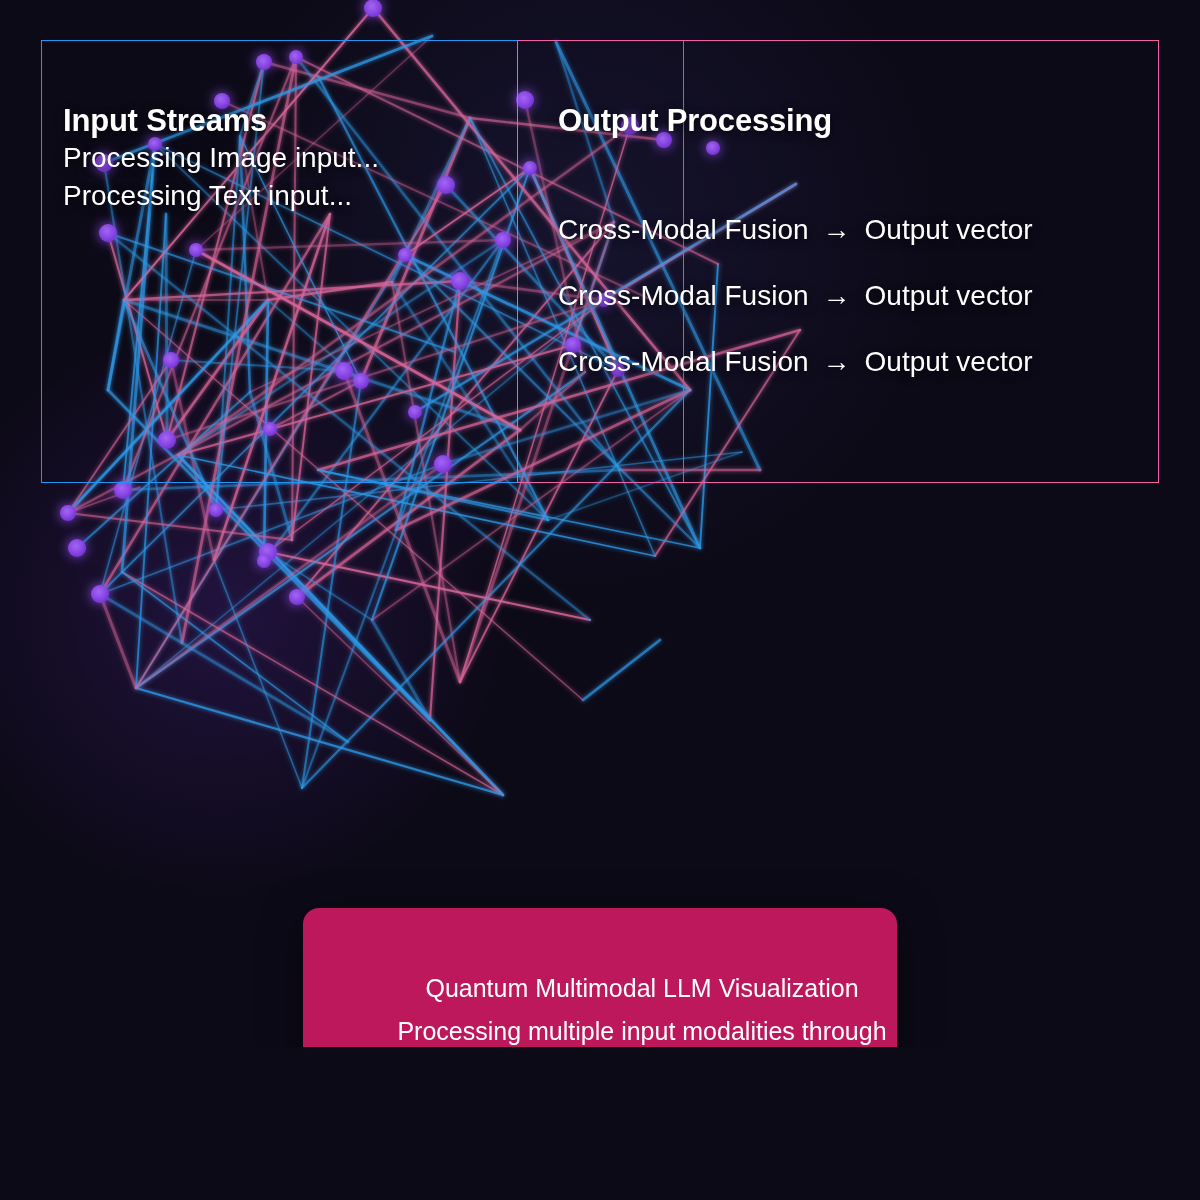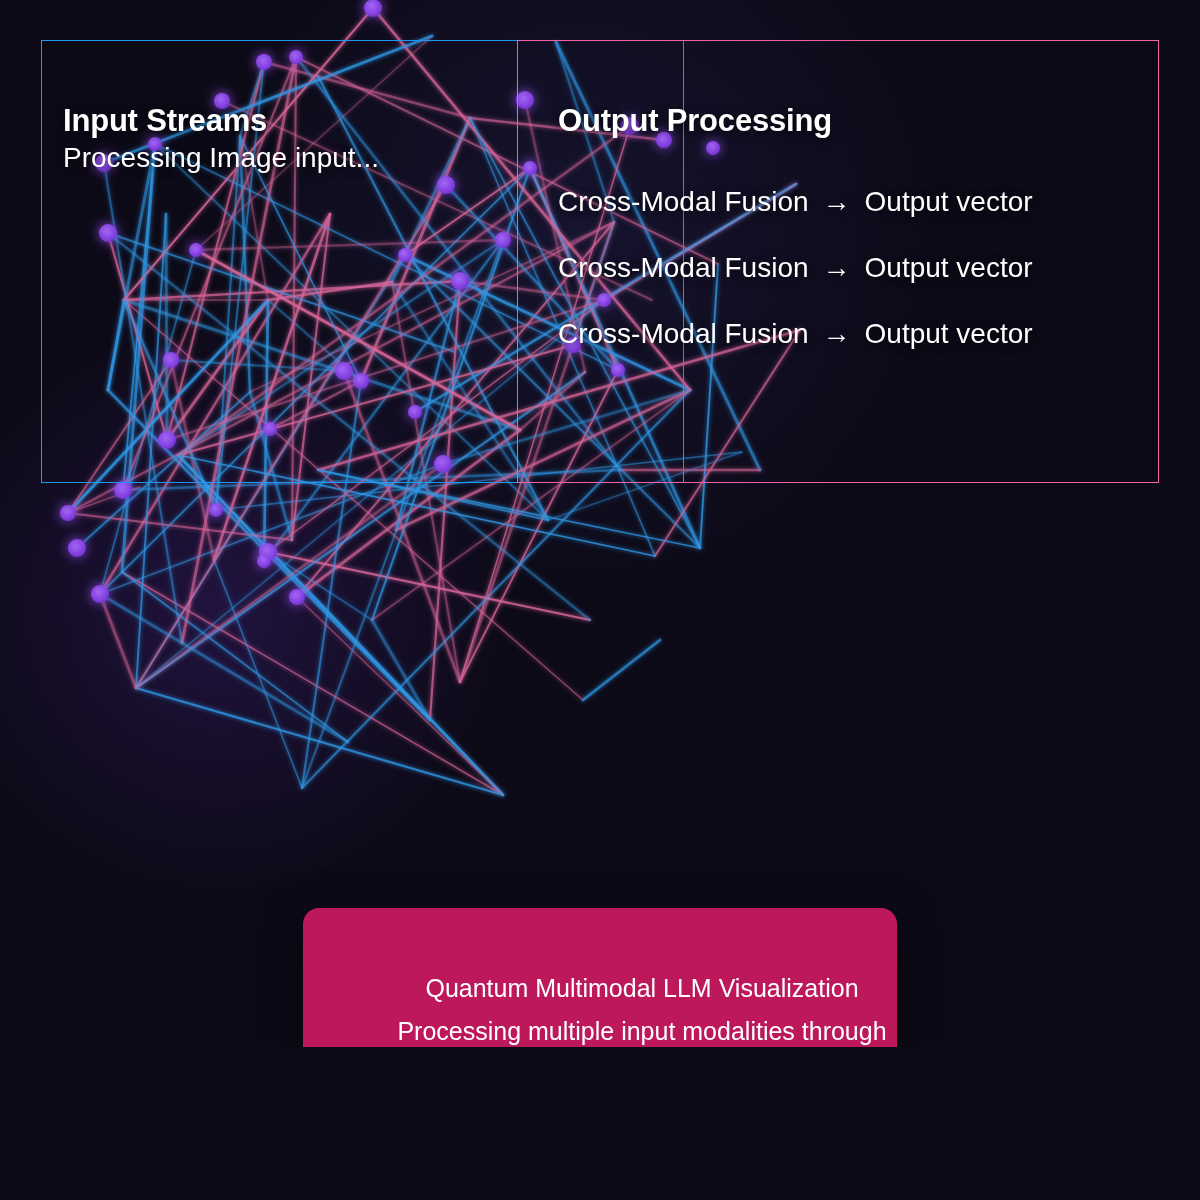--- a/index.html
+++ b/index.html
@@ -55,21 +55,21 @@
     text-shadow:0 2px 10px rgba(0,0,0,0.65);
   }
   .stream-list{}
   .stream-line{
     font-size:28px;
     color:#ffffff;
     line-height:38px;
     white-space:nowrap;
     text-shadow:0 2px 10px rgba(0,0,0,0.7);
   }
-  .out-list{margin-top:48px;}
+  .out-list{margin-top:76px;}
   .out-line{
     font-size:28px;
     color:#ffffff;
     height:66px;
     line-height:30px;
     white-space:nowrap;
     text-shadow:0 2px 10px rgba(0,0,0,0.7);
   }
   .arrow{padding:0 14px;color:#ffffff;}
 
@@ -299,20 +299,21 @@
   </svg>
 
   <div class="panel panel-input"></div>
 
   <div class="panel panel-output"></div>
 
   <div id="input-content" class="panel-content">
     <div class="panel-title">Input Streams</div>
     <div class="stream-list">
       <div class="stream-line">Processing Image input...</div>
+      <div class="stream-line">Processing Text input...</div>
     </div>
   </div>
 
   <div id="output-content" class="panel-content">
     <div class="panel-title">Output Processing</div>
     <div class="out-list">
       <div class="out-line">
         <span>Cross-Modal Fusion</span><span class="arrow">→</span><span>Output vector</span>
       </div>
       <div class="out-line">

